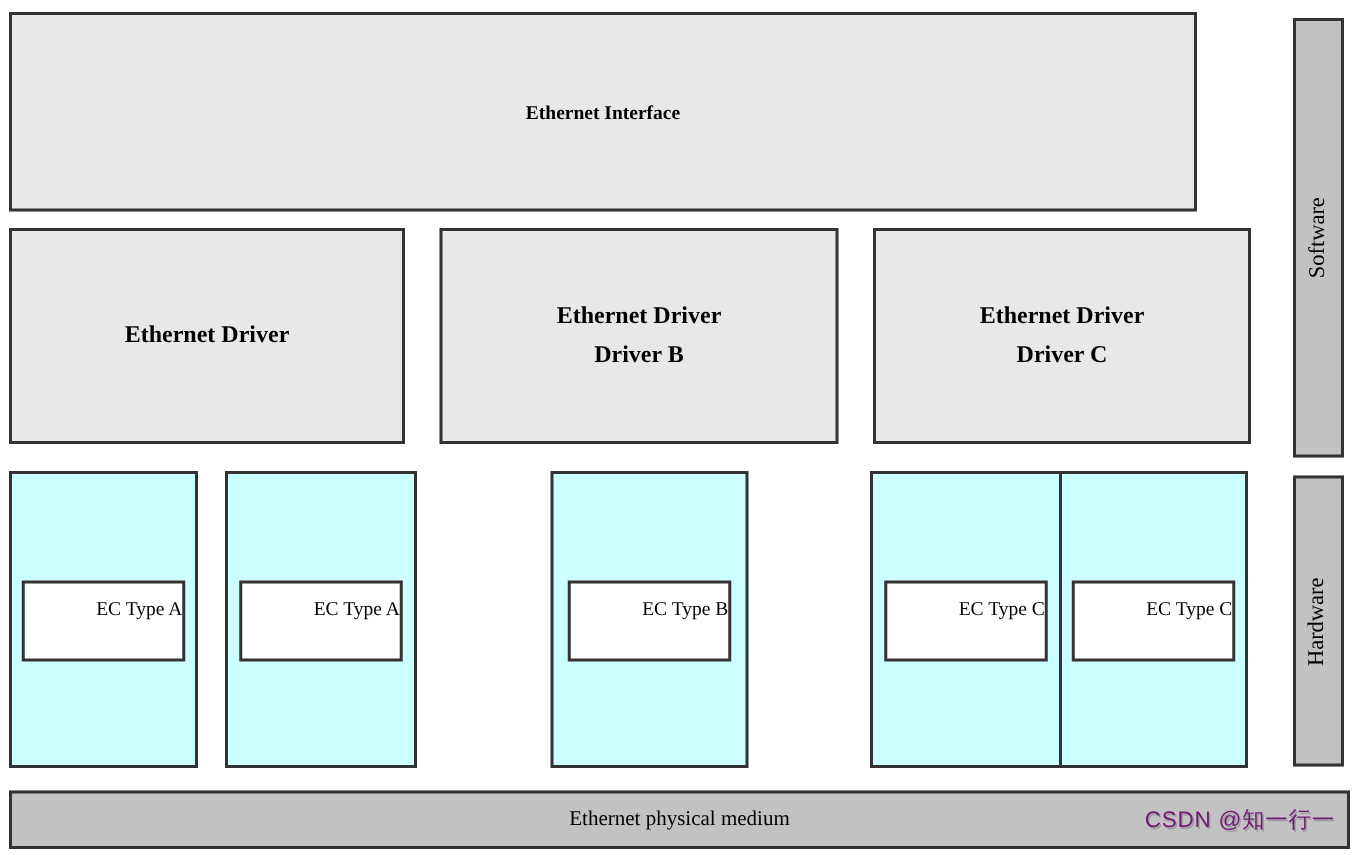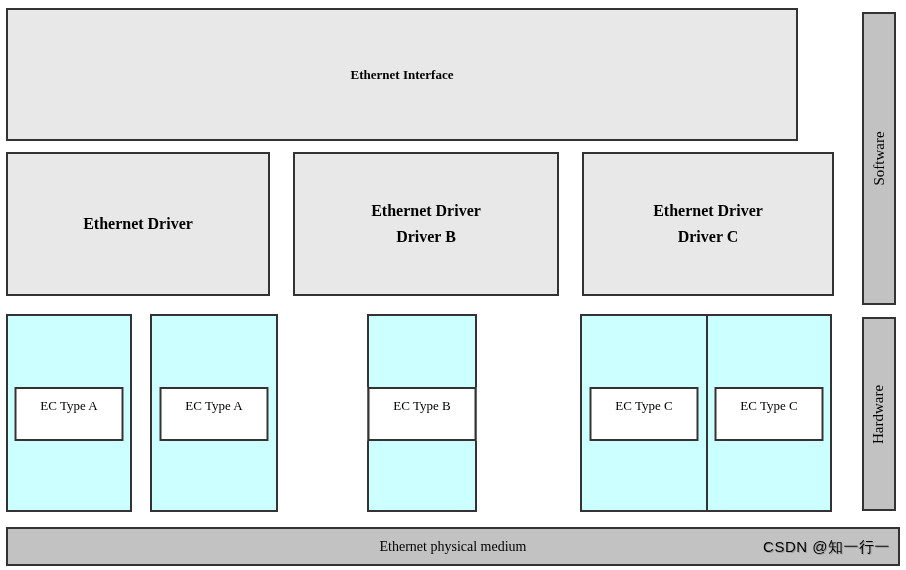--- a/index.html
+++ b/index.html
@@ -54,52 +54,52 @@
   }
   .cyan-box {
     position: absolute;
     top: 314px; height: 198px;
     box-sizing: border-box;
     border: 2px solid #333333;
     background: #ccffff;
   }
   .cyan-a1 { left: 6px;   width: 126px; }
   .cyan-a2 { left: 150px; width: 128px; }
-  .cyan-b  { left: 367px; width: 110px; }
+  .cyan-b  { left: 367px; width: 132px; }
   .cyan-c1 { left: 580px; width: 128px; }
   .cyan-c2 { left: 706px; width: 126px; }
   .ec-card {
     position: absolute;
     left: 50%; transform: translateX(-50%);
     top: 71px;
     width: 109px; height: 54px;
     box-sizing: border-box;
     border: 2px solid #333333;
     background: #ffffff;
-    text-align: center;
+    text-align: right;
     padding-top: 9px;
     font-size: 13px;
   }
   .bottom-bar {
     position: absolute;
     left: 6px; top: 527px; width: 894px; height: 39px;
     box-sizing: border-box;
     border: 2px solid #333333;
     background: #c2c2c2;
     display: flex; align-items: center; justify-content: center;
     font-size: 14px;
   }
   .watermark {
     position: absolute;
     right: 8px; top: 50%;
     transform: translateY(-50%);
     font-family: "Liberation Sans", "DejaVu Sans", sans-serif;
     font-size: 15px;
     letter-spacing: 0.5px;
-    color: #000000;
+    color: #701a75;
     text-shadow: 1px 1px 0 rgba(90,90,90,0.35);
   }
 </style>
 </head>
 <body>
 
 <div class="canvas">
 
   <div class="box interface-box">
     <span>Ethernet Interface</span>

